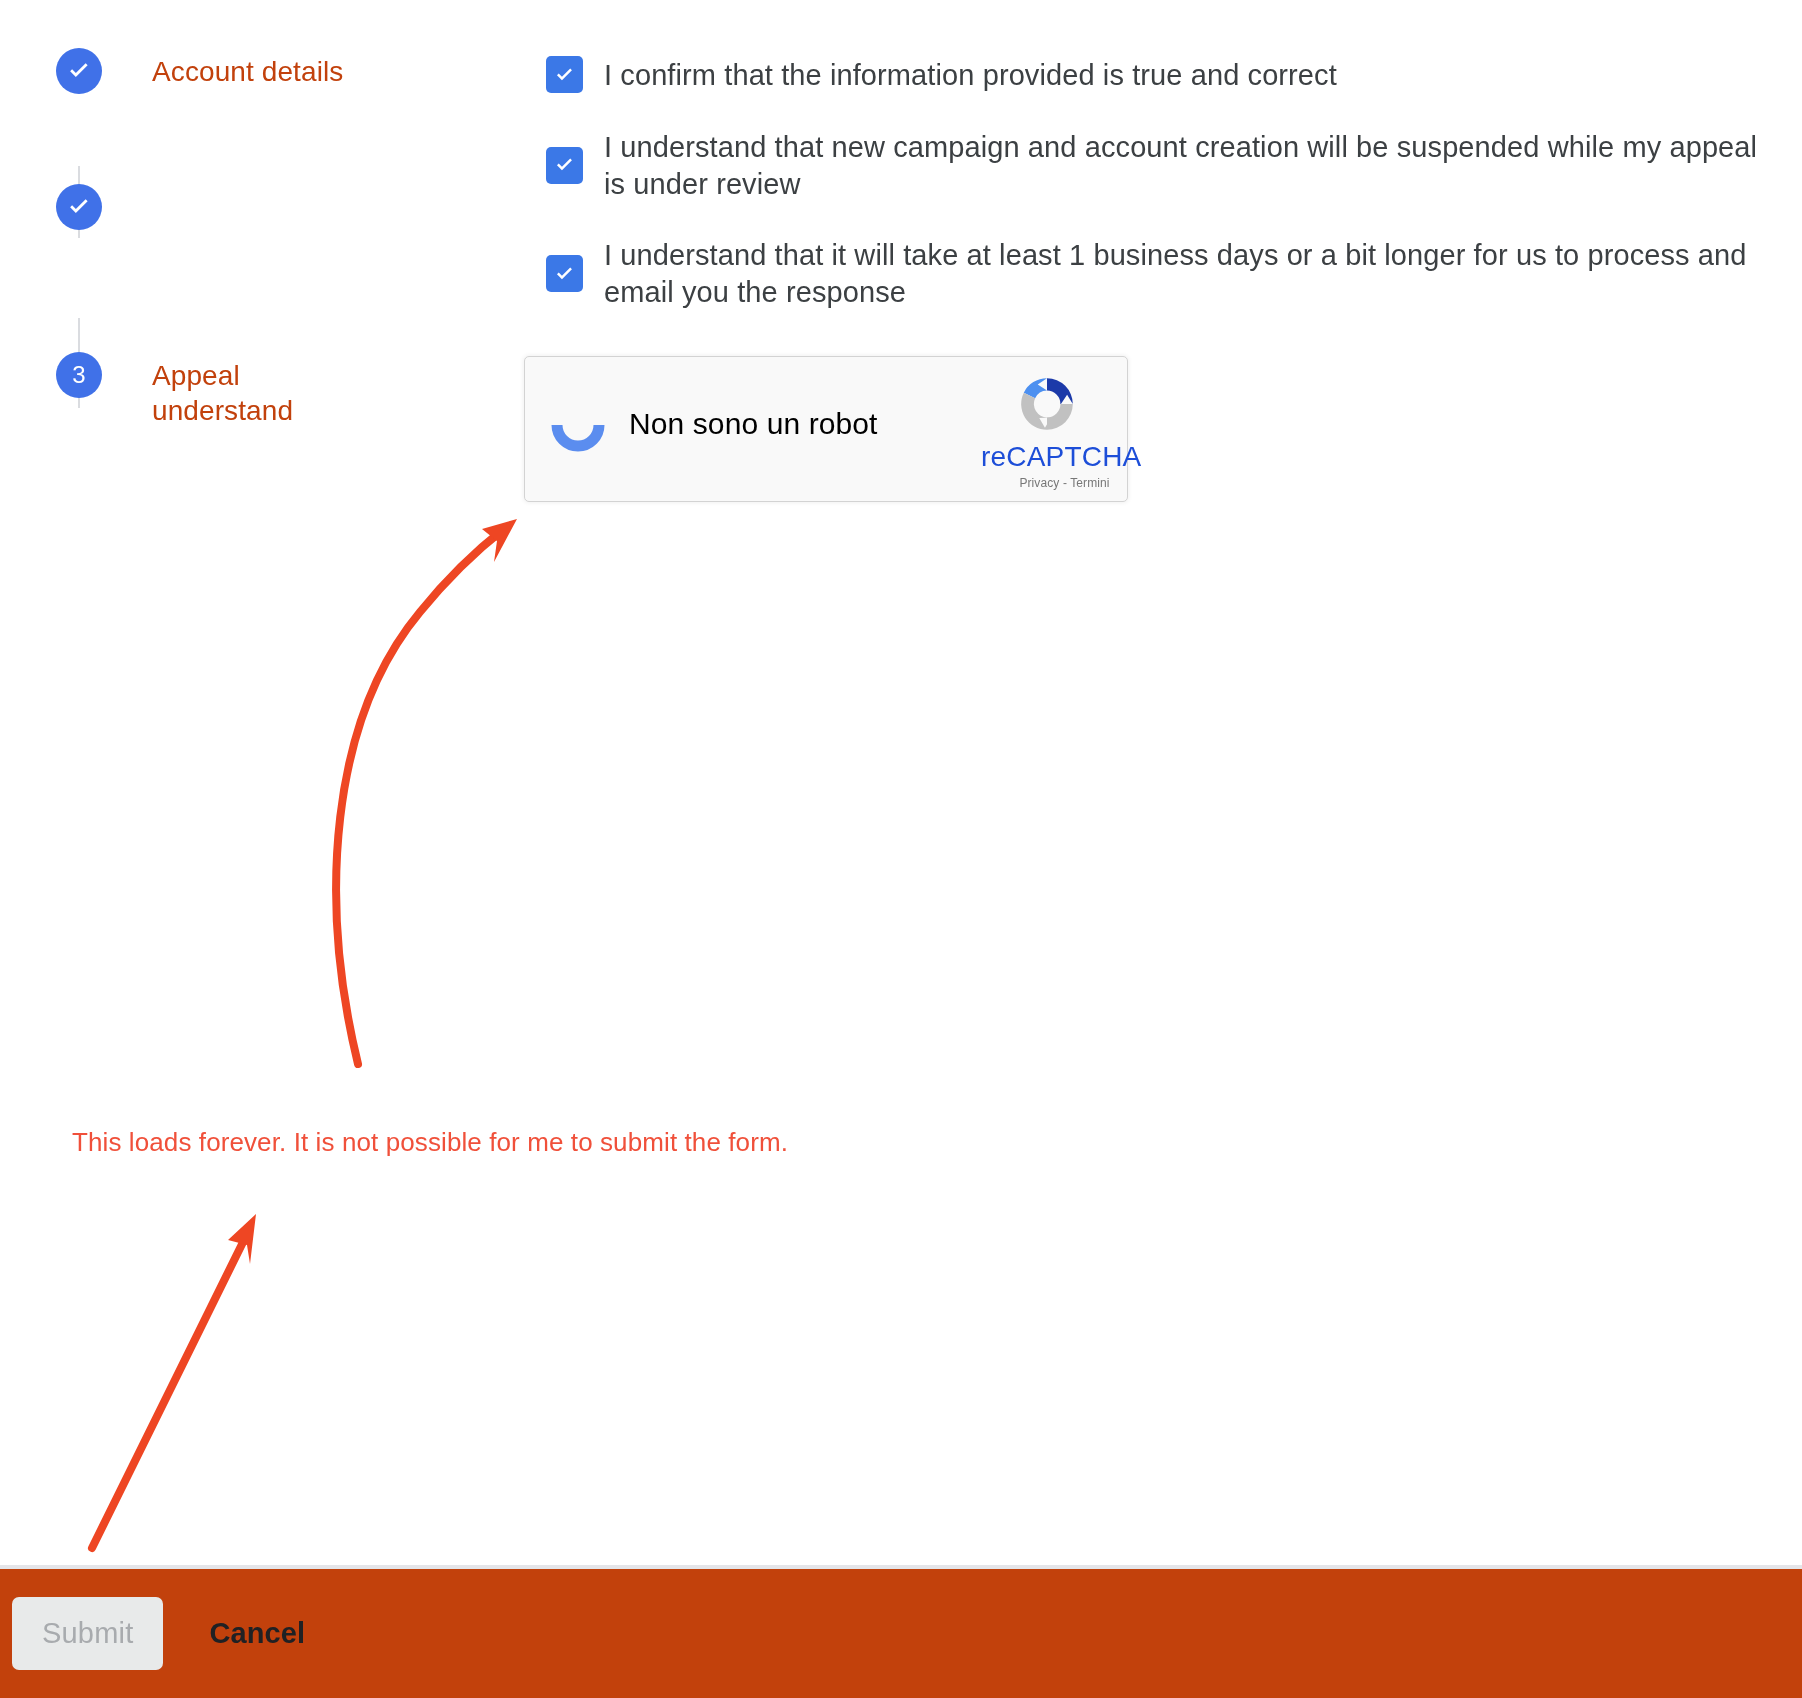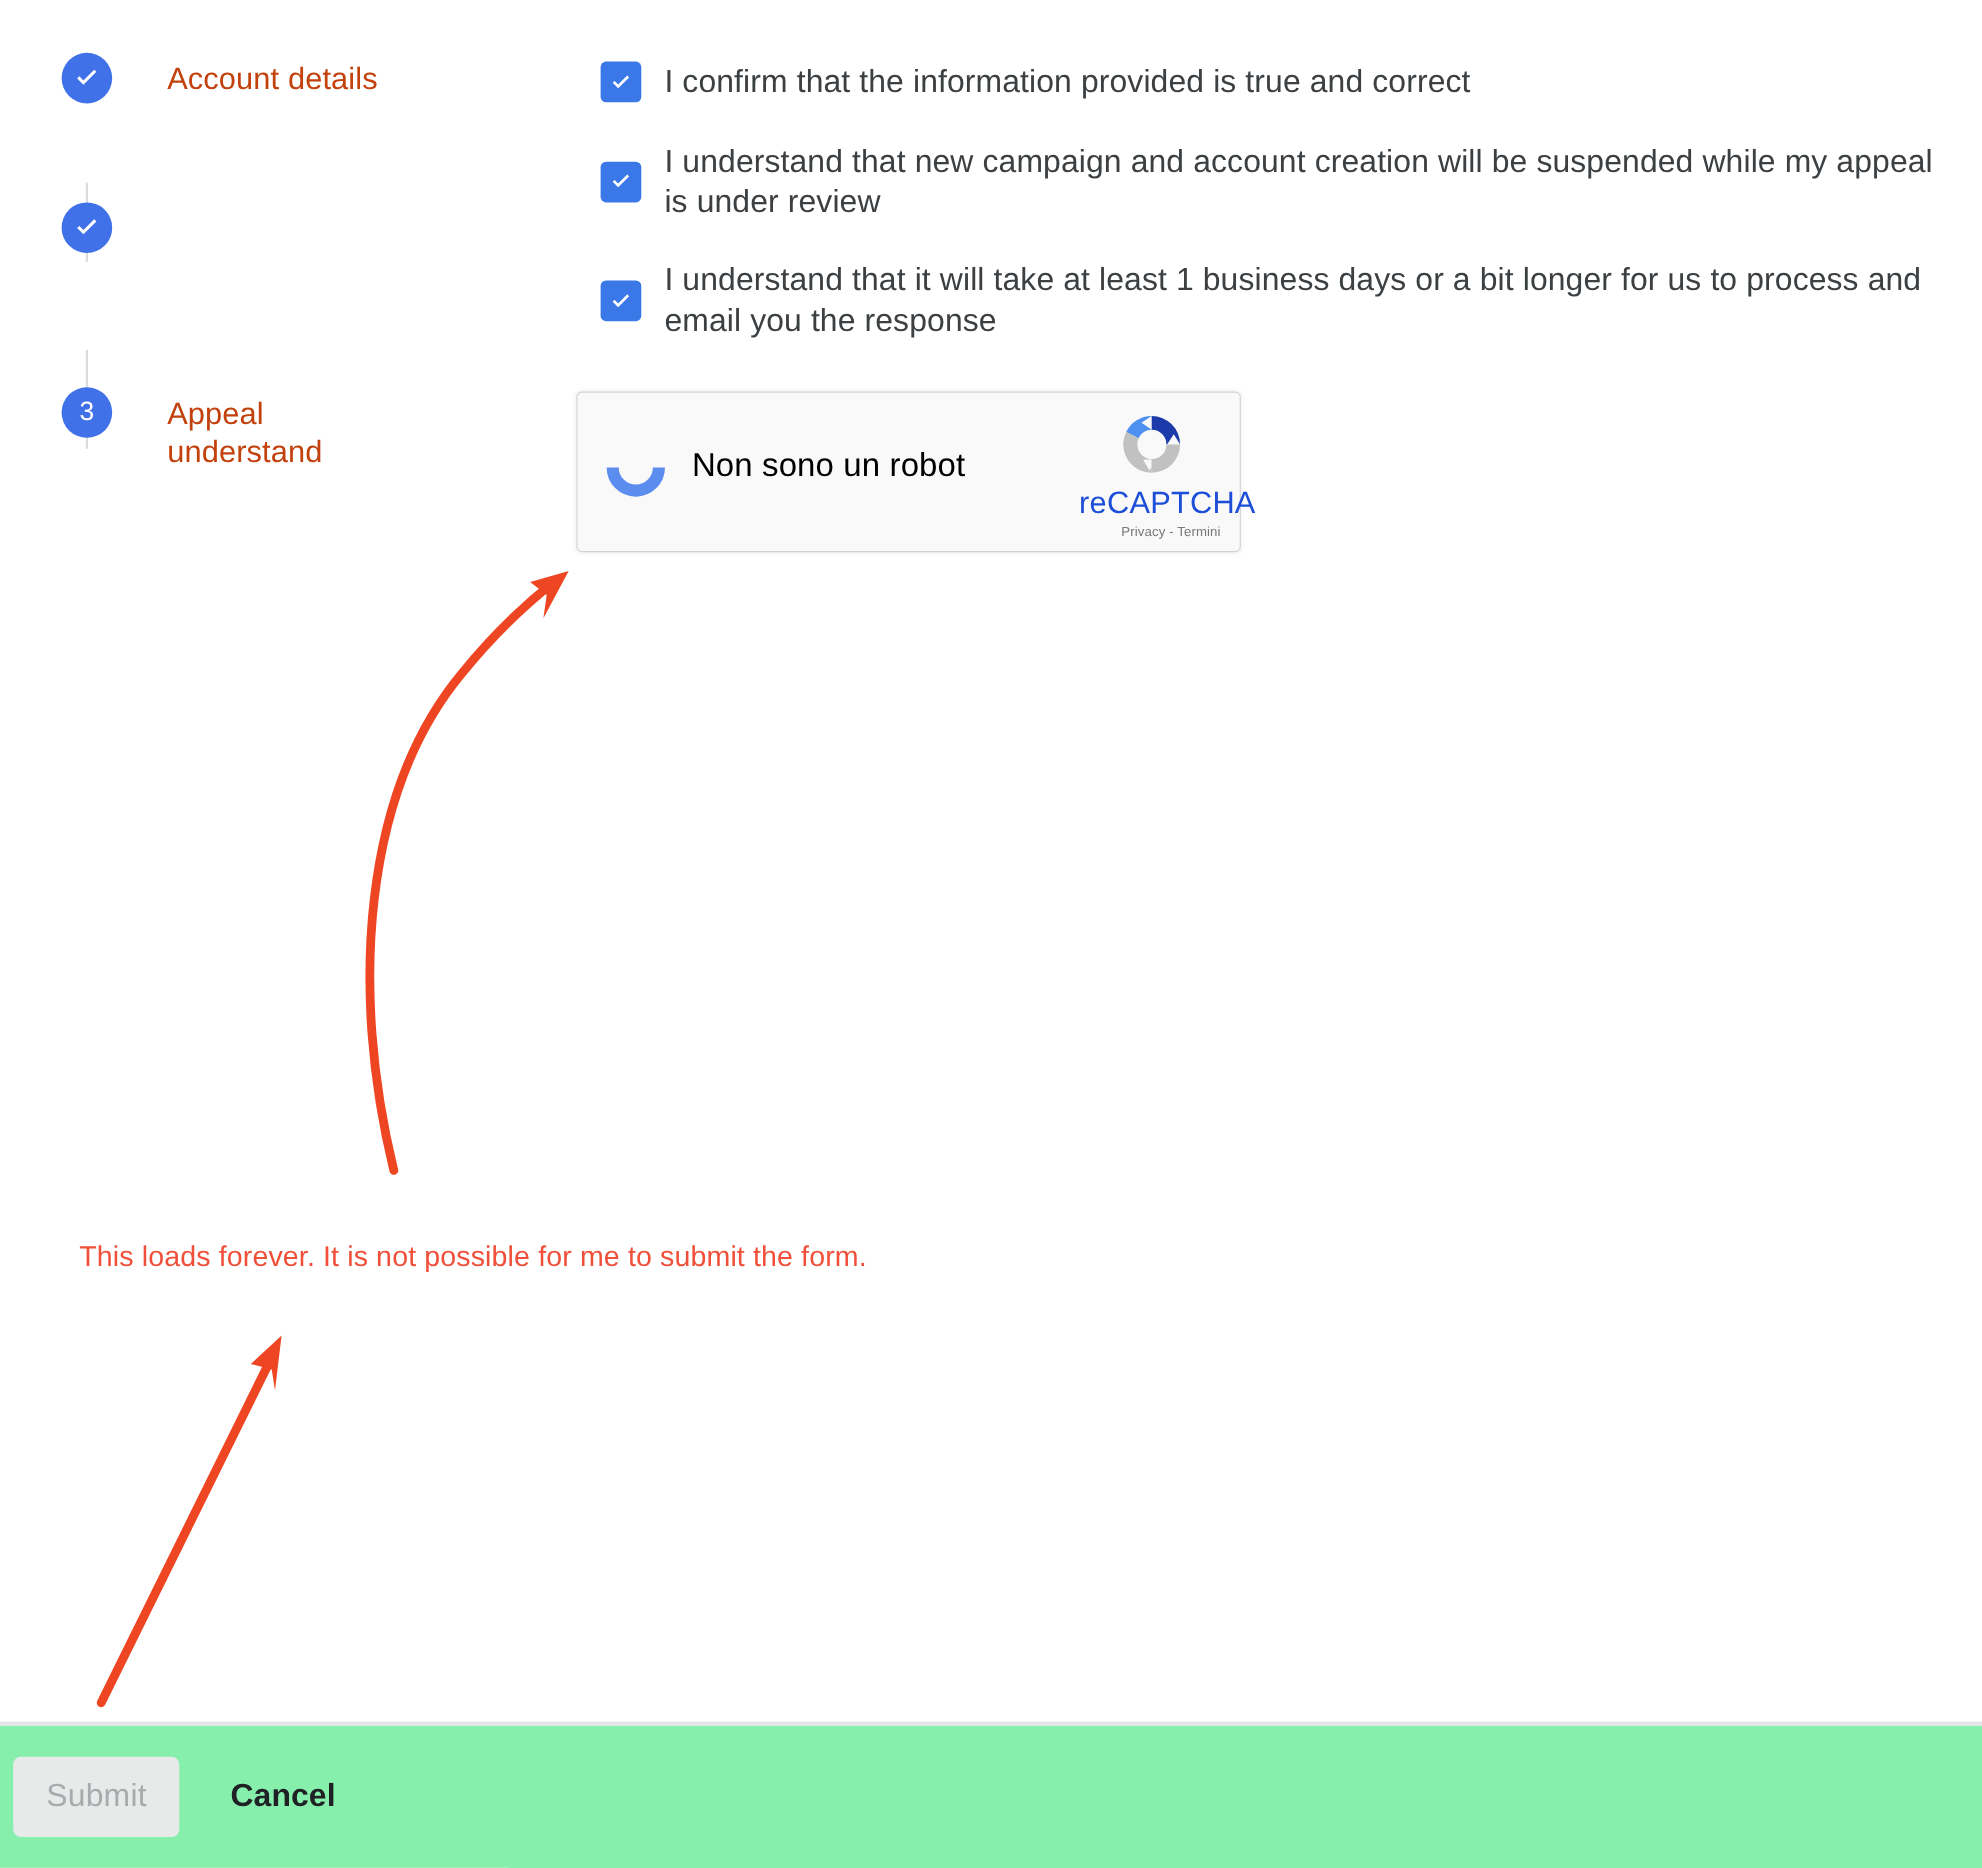--- a/index.html
+++ b/index.html
@@ -190,21 +190,21 @@
     width: 1802px;
     height: 4px;
     background: #e4e5e9;
   }
   .footer {
     position: absolute;
     left: 0;
     top: 1569px;
     width: 1802px;
     height: 129px;
-    background: #86efac;
+    background: #c2410c;
     display: flex;
     align-items: center;
     padding-left: 12px;
     box-sizing: border-box;
   }
   .btn-submit {
     background: #e8eaea;
     color: #a8abae;
     border: none;
     border-radius: 7px;

